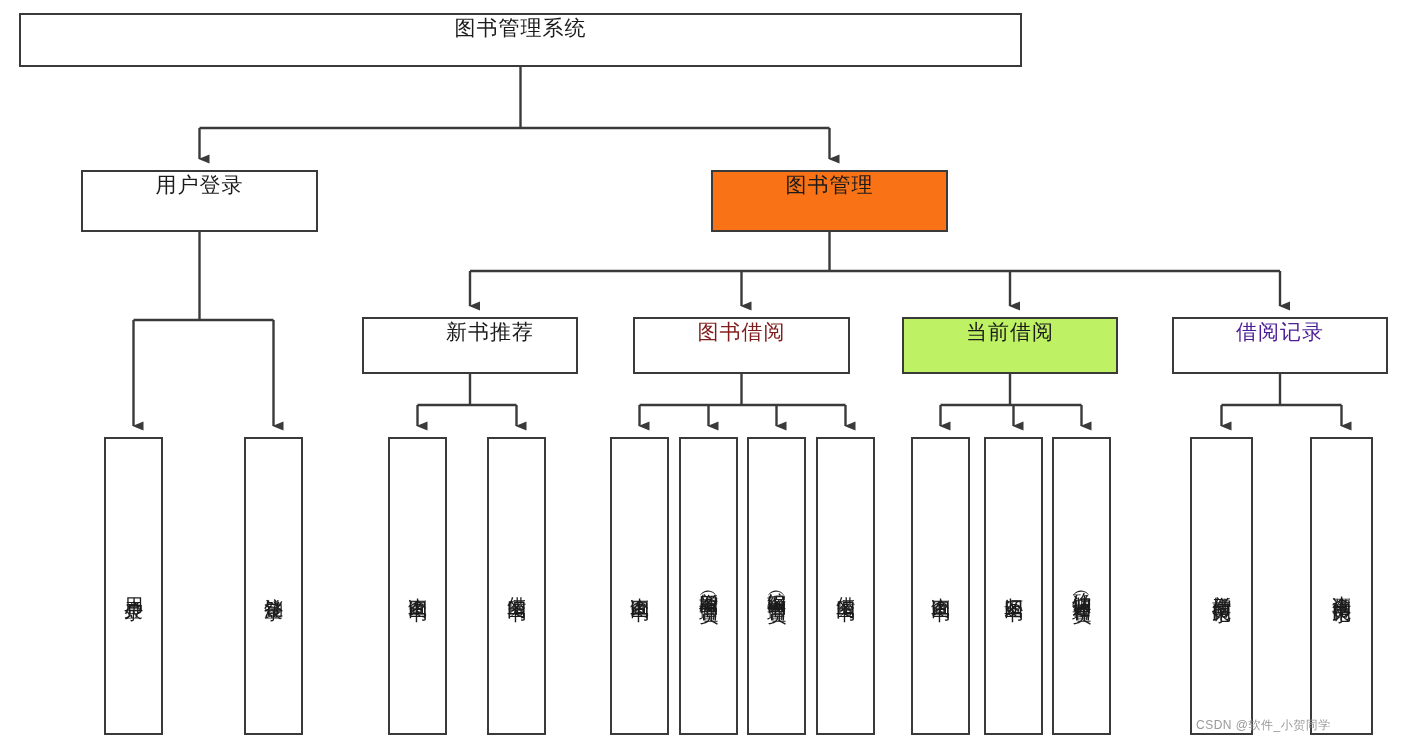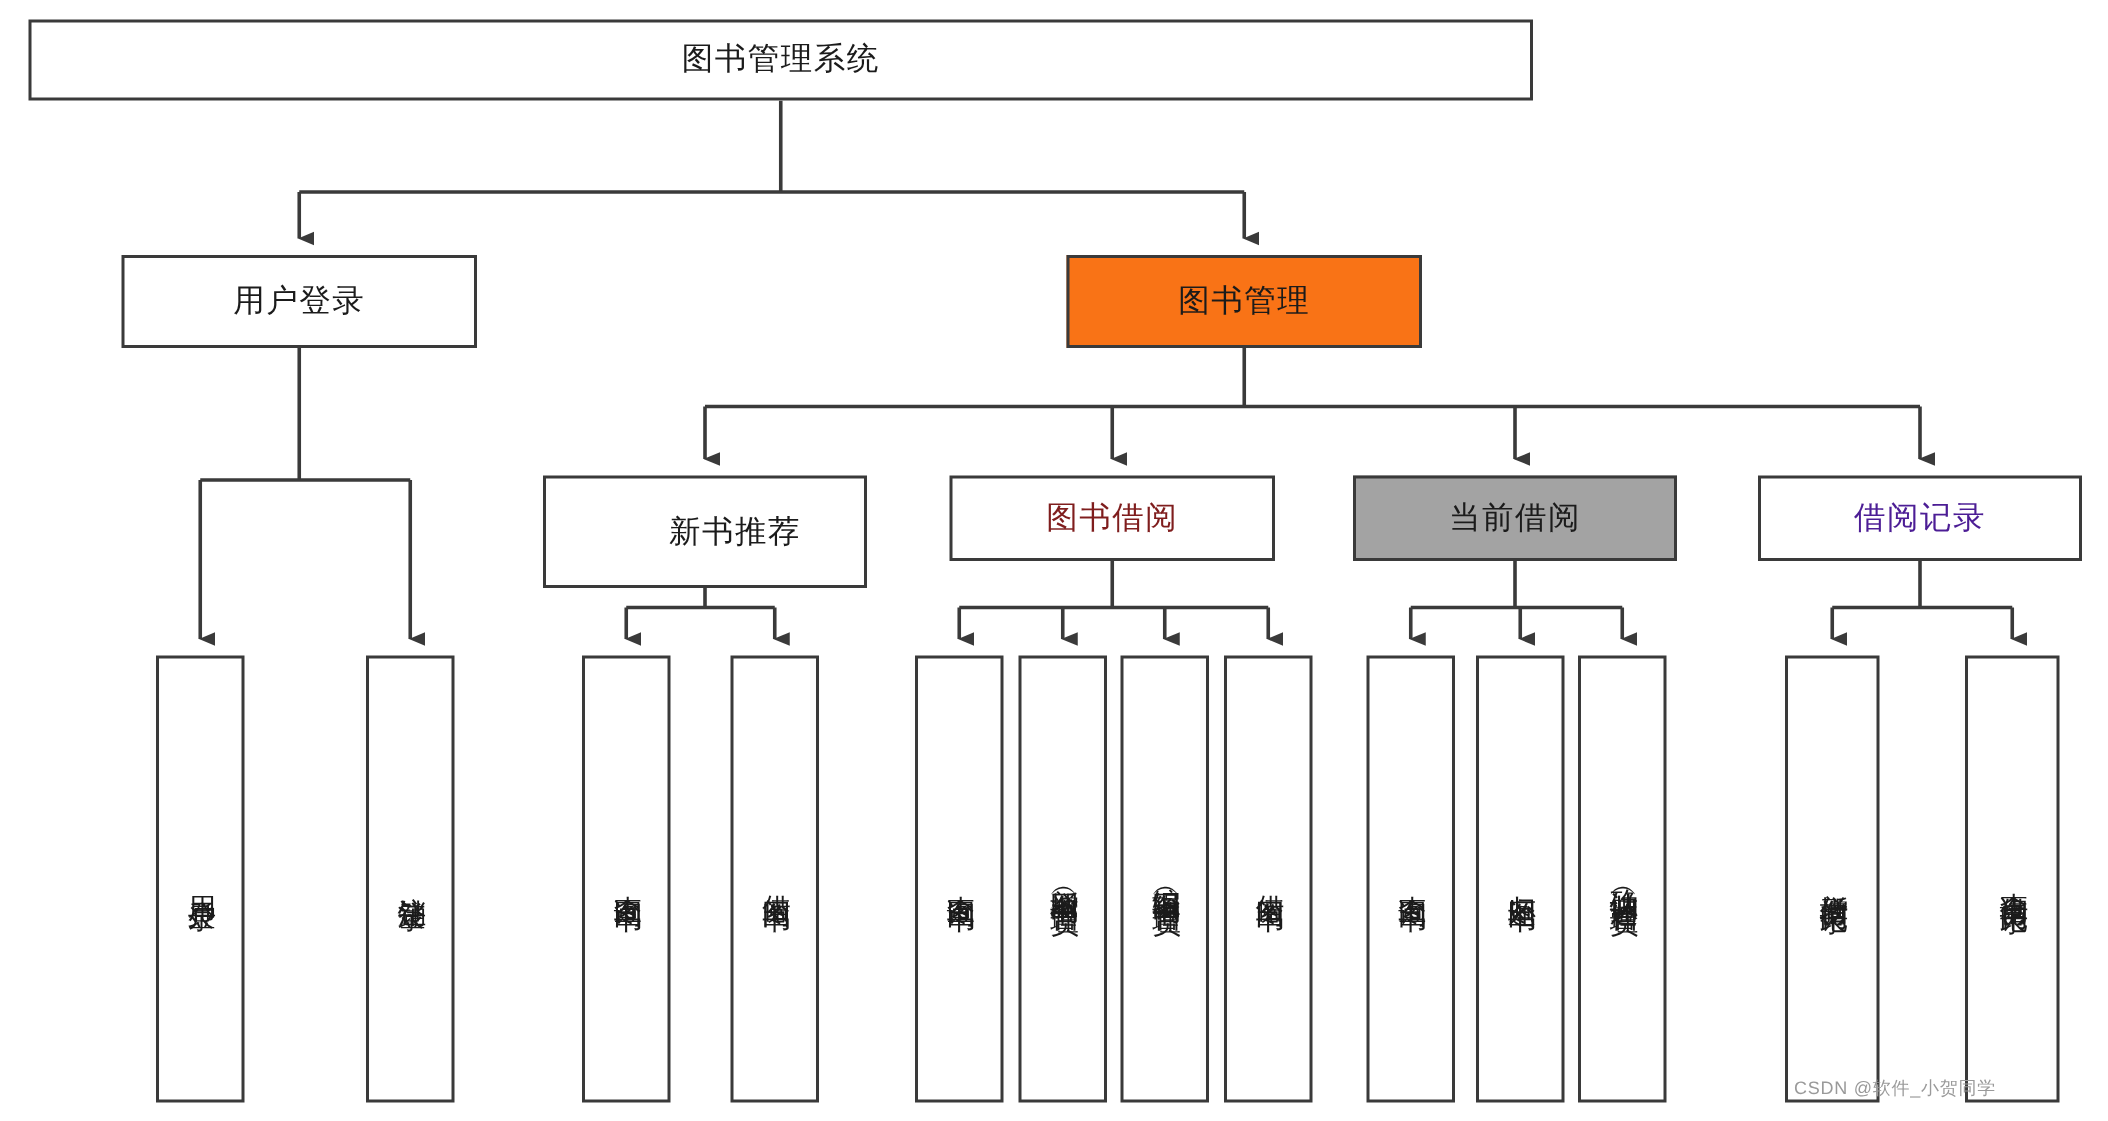--- a/index.html
+++ b/index.html
@@ -26,21 +26,21 @@
     width: 1405px;
     height: 747px;
     display: block;
   }
   .node-box {
     position: absolute;
     box-sizing: border-box;
     background: #ffffff;
     border: 2px solid #3a3a3a;
     display: flex;
-    align-items: center;
+    align-items: flex-start;
     justify-content: center;
     color: #1b1b1b;
   }
   .node-box.horizontal {
     font-size: 21px;
     letter-spacing: 1px;
     line-height: 1.2;
   }
   .node-box.vertical {
     writing-mode: vertical-rl;
@@ -120,27 +120,27 @@
   <div id="nodes-layer">
       <div class="node-box horizontal" style="left: 19px; top: 13px; width: 1003px; height: 54px; border-color: rgb(58, 58, 58); background: rgb(255, 255, 255); color: rgb(27, 27, 27);">
         <span class="node-label">图书管理系统</span>
       </div>
       <div class="node-box horizontal" style="left: 81px; top: 170px; width: 237px; height: 62px; border-color: rgb(58, 58, 58); background: rgb(255, 255, 255); color: rgb(27, 27, 27);">
         <span class="node-label">用户登录</span>
       </div>
       <div class="node-box horizontal" style="left: 711px; top: 170px; width: 237px; height: 62px; border-color: rgb(58, 58, 58); background: #f97316; color: rgb(27, 27, 27);">
         <span class="node-label">图书管理</span>
       </div>
-      <div class="node-box horizontal" style="left: 362px; top: 317px; width: 216px; height: 75px; border-color: rgb(58, 58, 58); background: rgb(255, 255, 255); color: rgb(27, 27, 27); padding-left: 40px;">
+      <div class="node-box horizontal" style="left: 362px; top: 317px; width: 216px; height: 57px; border-color: rgb(58, 58, 58); background: rgb(255, 255, 255); color: rgb(27, 27, 27); padding-left: 40px;">
         <span class="node-label">新书推荐</span>
       </div>
       <div class="node-box horizontal" style="left: 633px; top: 317px; width: 217px; height: 57px; border-color: rgb(58, 58, 58); background: rgb(255, 255, 255); color: #7f1d1d;">
         <span class="node-label">图书借阅</span>
       </div>
-      <div class="node-box horizontal" style="left: 902px; top: 317px; width: 216px; height: 57px; border-color: rgb(58, 58, 58); background: #a3a3a3; color: rgb(27, 27, 27);">
+      <div class="node-box horizontal" style="left: 902px; top: 317px; width: 216px; height: 57px; border-color: rgb(58, 58, 58); background: #bef264; color: rgb(27, 27, 27);">
         <span class="node-label">当前借阅</span>
       </div>
       <div class="node-box horizontal" style="left: 1172px; top: 317px; width: 216px; height: 57px; border-color: rgb(58, 58, 58); background: rgb(255, 255, 255); color: #4c1d95;">
         <span class="node-label">借阅记录</span>
       </div>
       <div class="node-box vertical" style="left: 104px; top: 437px; width: 59px; height: 298px; border-color: rgb(58, 58, 58); background: rgb(255, 255, 255); color: rgb(27, 27, 27);">
         <span class="node-label">用户登录</span>
       </div>
       <div class="node-box vertical" style="left: 244px; top: 437px; width: 59px; height: 298px; border-color: rgb(58, 58, 58); background: rgb(255, 255, 255); color: rgb(27, 27, 27);">
         <span class="node-label">注销登录</span>

